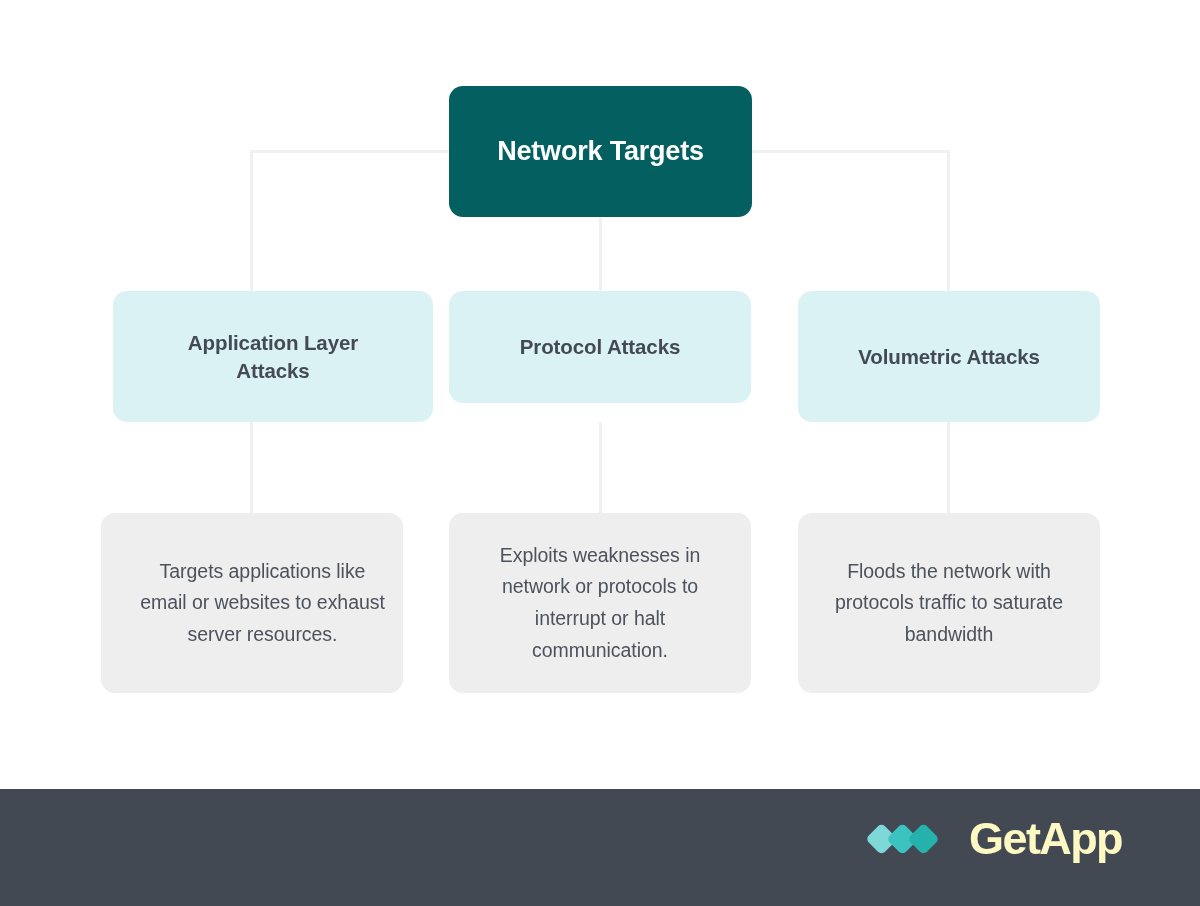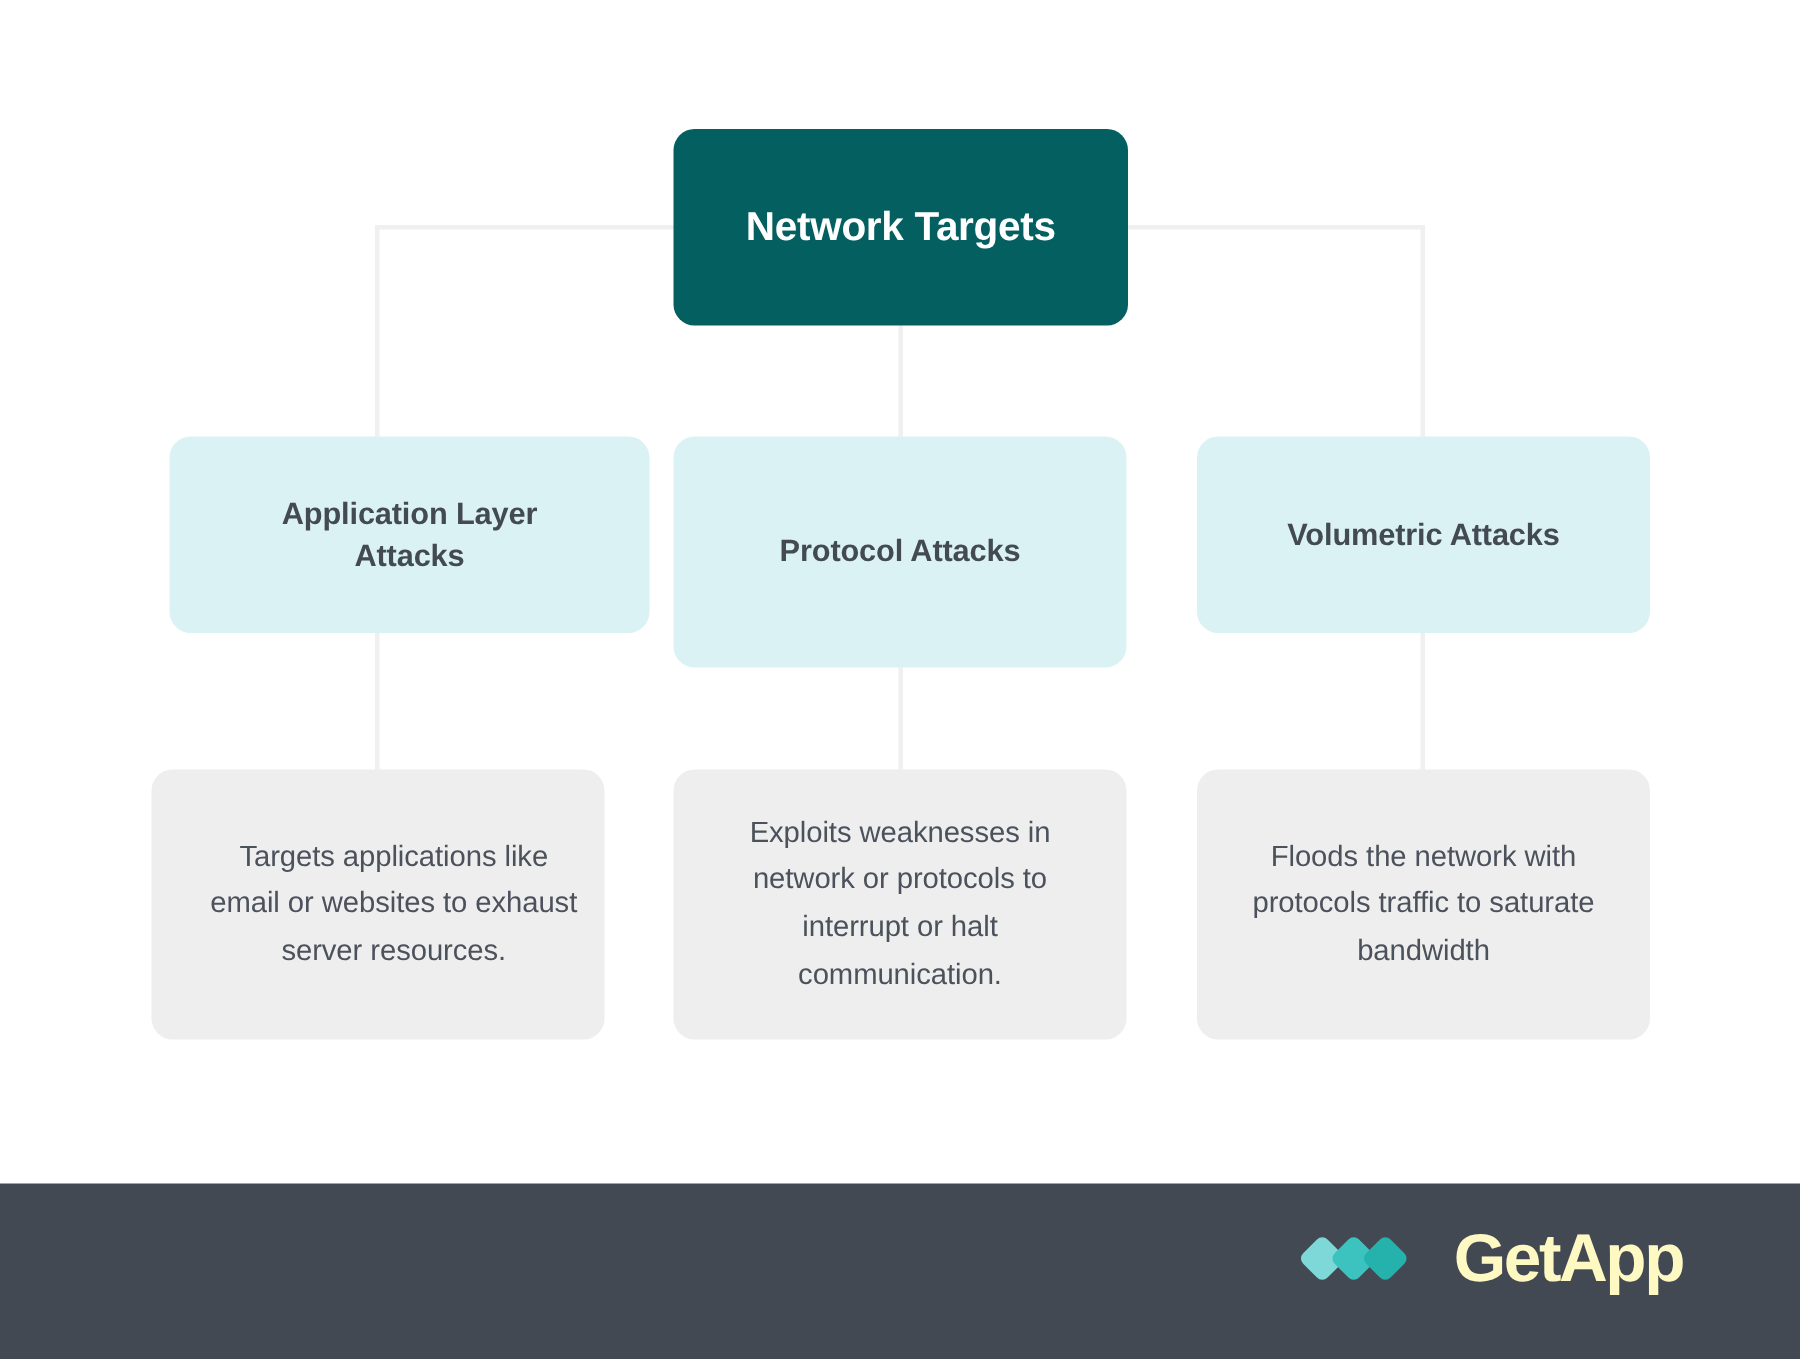--- a/index.html
+++ b/index.html
@@ -118,21 +118,21 @@
   <div class="connector" style="left:947px; top:422px; width:3px; height:92px;"></div>
 
   <div class="node node-root" style="left:449px; top:86px; width:303px; height:131px;">
     <span>Network Targets</span>
   </div>
 
   <div class="node node-branch" style="left:101px; top:291px; width:320px; height:131px;margin-left:12px;">
     <span style="display:block; max-width:215px;">Application Layer Attacks</span>
   </div>
 
-  <div class="node node-branch" style="left:449px; top:291px; width:302px; height:154px;">
+  <div class="node node-branch" style="left:449px; top:291px; width:302px; height:112px;">
     <span style="display:block; max-width:260px;">Protocol Attacks</span>
   </div>
 
   <div class="node node-branch" style="left:798px; top:291px; width:302px; height:131px;">
     <span style="display:block; max-width:270px;">Volumetric Attacks</span>
   </div>
 
   <div class="node node-desc" style="left:101px; top:513px; width:302px; height:180px;padding-left:21px;">
     <span class="desc-text" style="max-width:248px;">Targets applications like email or websites to exhaust server resources.</span>
   </div>

